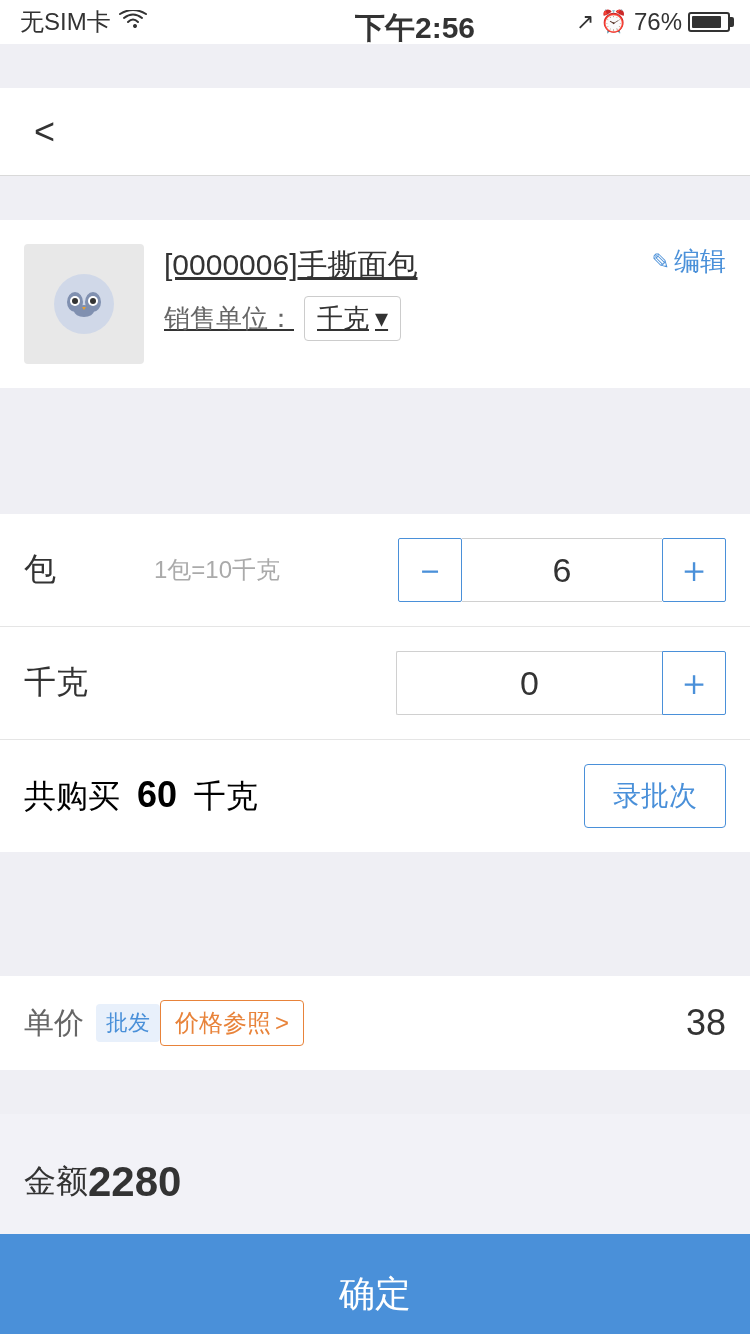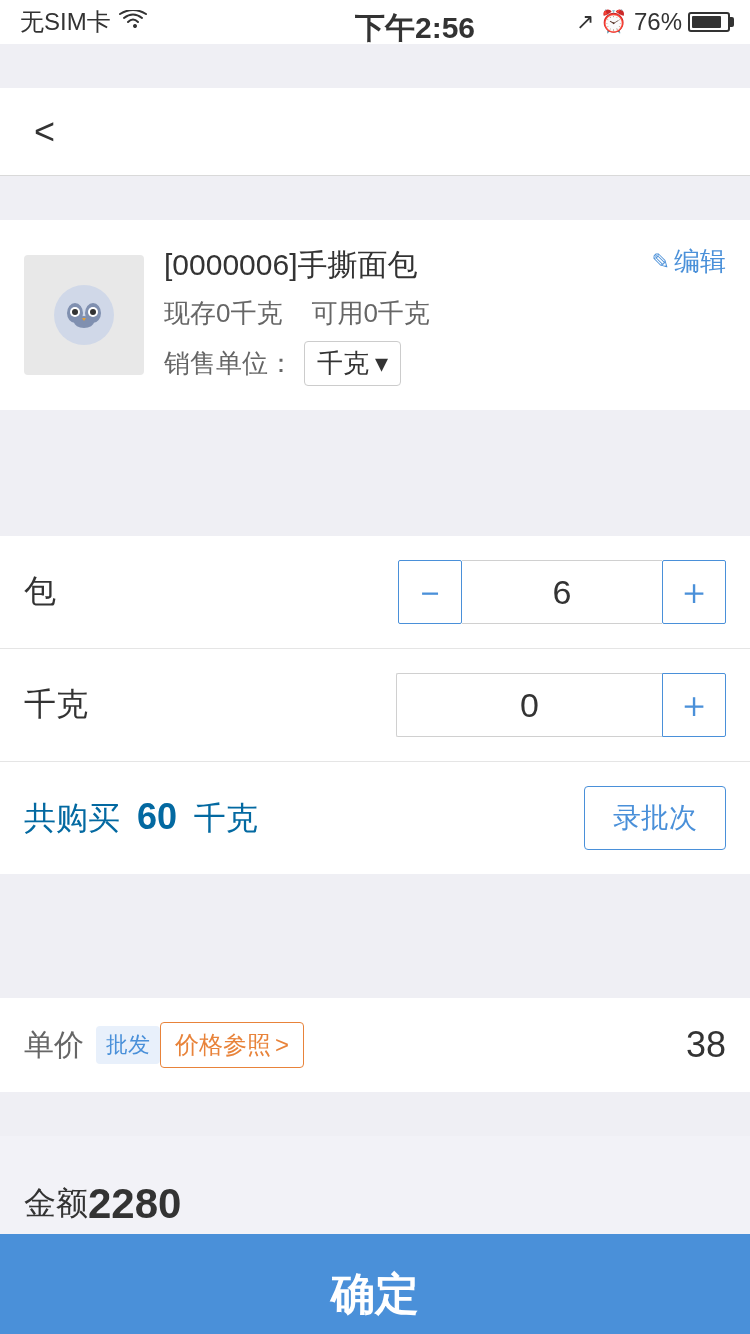--- a/index.html
+++ b/index.html
@@ -102,22 +102,23 @@
       font-weight: 500;
       color: #333;
     }
 
     
     .product-card {
       background: #fff;
       padding: 24px 24px 24px 24px;
       display: flex;
       flex-direction: row;
-      align-items: center;
+      align-items: flex-start;
       margin-top: 0;
+      text-decoration: underline;
     }
     .product-thumb {
       width: 120px;
       height: 120px;
       background: #e8e8e8;
       border-radius: 4px;
       display: flex;
       align-items: center;
       justify-content: center;
       flex-shrink: 0;
@@ -267,21 +268,21 @@
     
     .summary-row {
       display: flex;
       align-items: center;
       justify-content: space-between;
       padding: 24px 24px;
       background: #fff;
     }
     .summary-text {
       font-size: 32px;
-      color: #0369a1;
+      color: #000000;
     }
     .batch-btn {
       border: 1.5px solid #4a90d9;
       color: #4a90d9;
       font-size: 28px;
       padding: 12px 28px;
       border-radius: 4px;
       cursor: pointer;
       background: #fff;
     }
@@ -373,23 +374,23 @@
       bottom: 0;
       width: 750px;
       height: 100px;
       background: #4a90d9;
       display: flex;
       align-items: center;
       justify-content: center;
       cursor: pointer;
     }
     .confirm-btn-text {
-      font-size: 44px;
+      font-size: 36px;
       color: #fff;
-      font-weight: 700;
+      font-weight: 400;
       margin-top: 21px;
     }
 
     
     .page-wrapper {
       display: flex;
       flex-direction: column;
       min-height: 1334px;
       padding-bottom: 71px;
       gap: 44px;
@@ -442,45 +443,41 @@
           <circle cx="26" cy="32" r="3" fill="#333"></circle>
           <circle cx="44" cy="32" r="3" fill="#333"></circle>
           <ellipse cx="35" cy="42" rx="10" ry="6" fill="#8090b0"></ellipse>
           <polygon points="33,38 37,38 35,41" fill="#e8a030"></polygon>
         </svg>
       </div>
       <div class="product-info">
         <div class="product-name">
           <span>[0000006]</span><span>手撕面包</span>
         </div>
-        <div class="product-stock">
-          <span>现存</span><span>0千克</span>
-          &nbsp;&nbsp;
-          <span>可用</span><span>0千克</span>
-        </div>
         <div class="product-unit-row">
           <span>销售单位：</span>
           <div class="unit-select">
             <span>千克</span>
             <span>▾</span>
           </div>
         </div>
       </div>
       <div class="edit-btn">
         <span style="font-size:22px;">✎</span>
         <span>编辑</span>
       </div>
     </div>
   </div>
 
   <div class="section-gap"></div>
 
   <div class="input-section">
     <div class="input-row">
       <span class="input-label">包</span>
+      <span class="input-hint">1包=10千克</span>
       <div class="input-controls">
         <div class="ctrl-btn">－</div>
         <input class="ctrl-input" type="text" value="6" style="">
         <div class="ctrl-btn">＋</div>
       </div>
     </div>
 
     <div class="input-row">
       <span class="input-label">千克</span>
       <div class="input-right-only">

